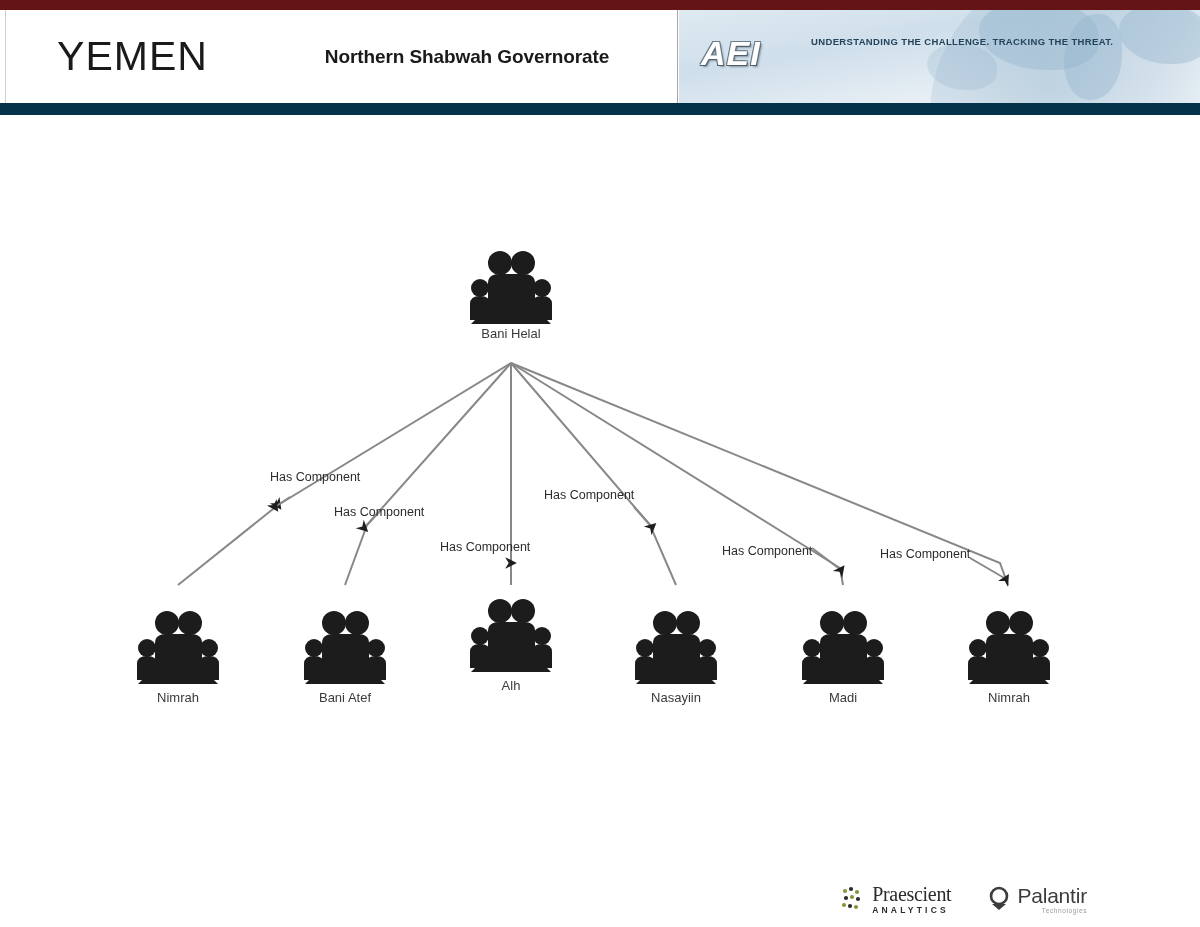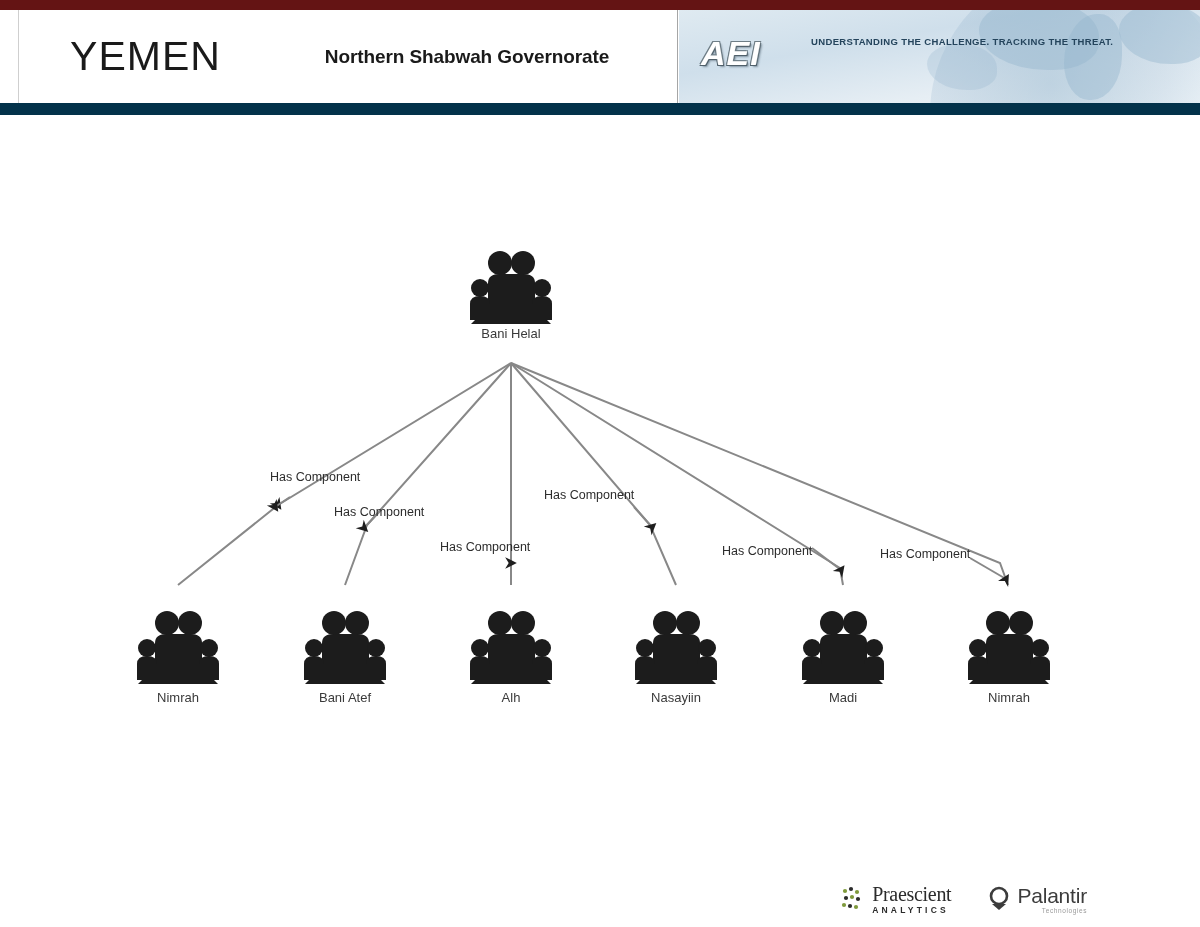--- a/index.html
+++ b/index.html
@@ -31,21 +31,21 @@
   }
   .header-body {
     position: absolute;
     left: 0; top: 10px;
     width: 1200px;
     height: 93px;
     background: #ffffff;
   }
   .yemen-panel {
     position: absolute;
-    left: 18px; top: 10px;
+    left: 5px; top: 10px;
     width: 255px;
     height: 93px;
     background: #ffffff;
     border-right: 1px solid #a6a6a6;
     border-left: 1px solid #cfcfcf;
     display: flex;
     align-items: center;
     justify-content: center;
     box-sizing: border-box;
   }
@@ -375,21 +375,21 @@
       <path d="M 25 33 q 0 -9 12 -9 l 23 0 q 12 0 12 9 l 0 37 -47 0 z" fill="#1c1c1c"></path>
       <circle cx="17" cy="38" r="9" fill="#1c1c1c"></circle>
         <path d="M 7 54 q 0 -8 10 -8 q 10 0 10 8 l 0 16 -20 0 z" fill="#1c1c1c"></path>
       <circle cx="79" cy="38" r="9" fill="#1c1c1c"></circle>
         <path d="M 69 54 q 0 -8 10 -8 q 10 0 10 8 l 0 16 -20 0 z" fill="#1c1c1c"></path>
       <path d="M 12 70 l 72 0 l 4 4 -80 0 z" fill="#1c1c1c"></path>
     </svg>
     <div class="node-label">Bani Atef</div>
   </div>
 
-  <div class="node" style="left:451px; top:495px;">
+  <div class="node" style="left:451px; top:483px;">
     <svg class="node-icon" viewBox="0 0 96 76">
       <circle cx="37" cy="13" r="12" fill="#1c1c1c"></circle>
         <circle cx="60" cy="13" r="12" fill="#1c1c1c"></circle>
       <path d="M 25 33 q 0 -9 12 -9 l 23 0 q 12 0 12 9 l 0 37 -47 0 z" fill="#1c1c1c"></path>
       <circle cx="17" cy="38" r="9" fill="#1c1c1c"></circle>
         <path d="M 7 54 q 0 -8 10 -8 q 10 0 10 8 l 0 16 -20 0 z" fill="#1c1c1c"></path>
       <circle cx="79" cy="38" r="9" fill="#1c1c1c"></circle>
         <path d="M 69 54 q 0 -8 10 -8 q 10 0 10 8 l 0 16 -20 0 z" fill="#1c1c1c"></path>
       <path d="M 12 70 l 72 0 l 4 4 -80 0 z" fill="#1c1c1c"></path>
     </svg>

